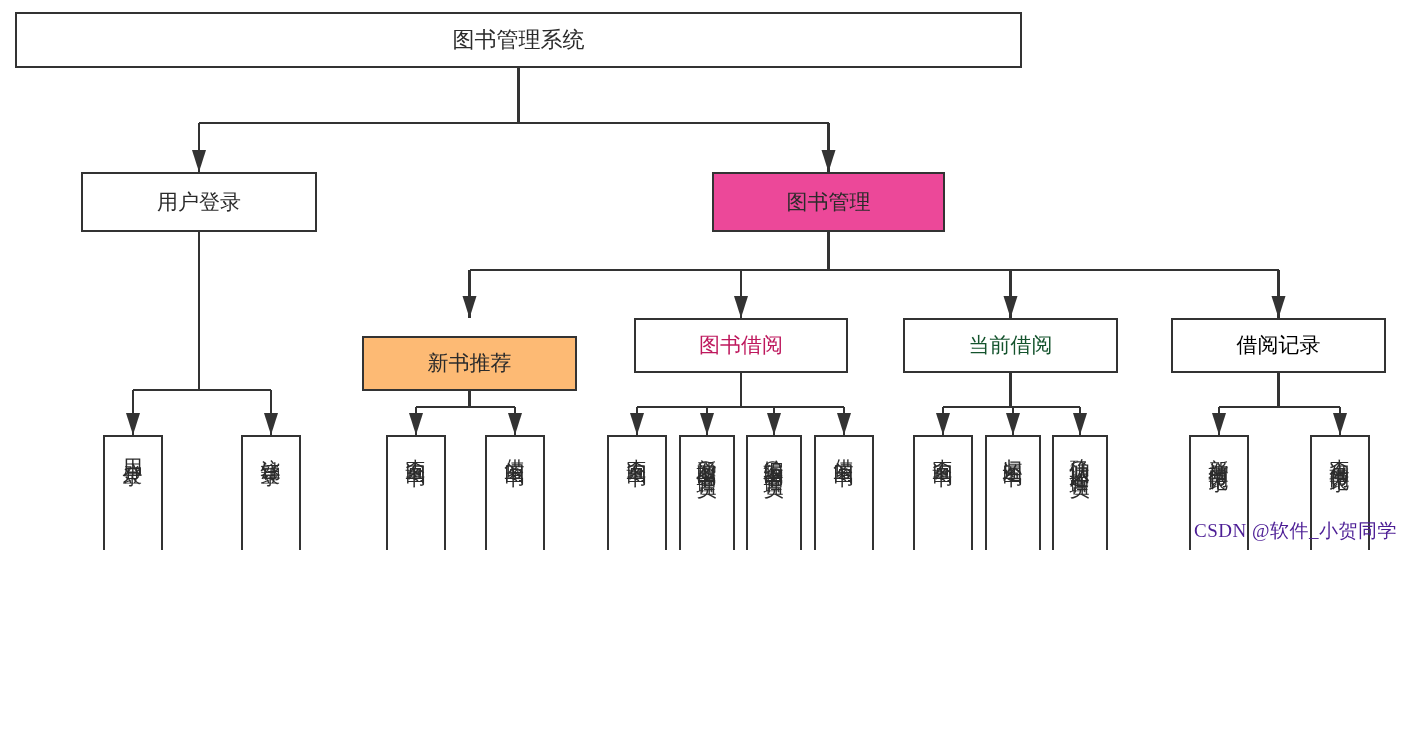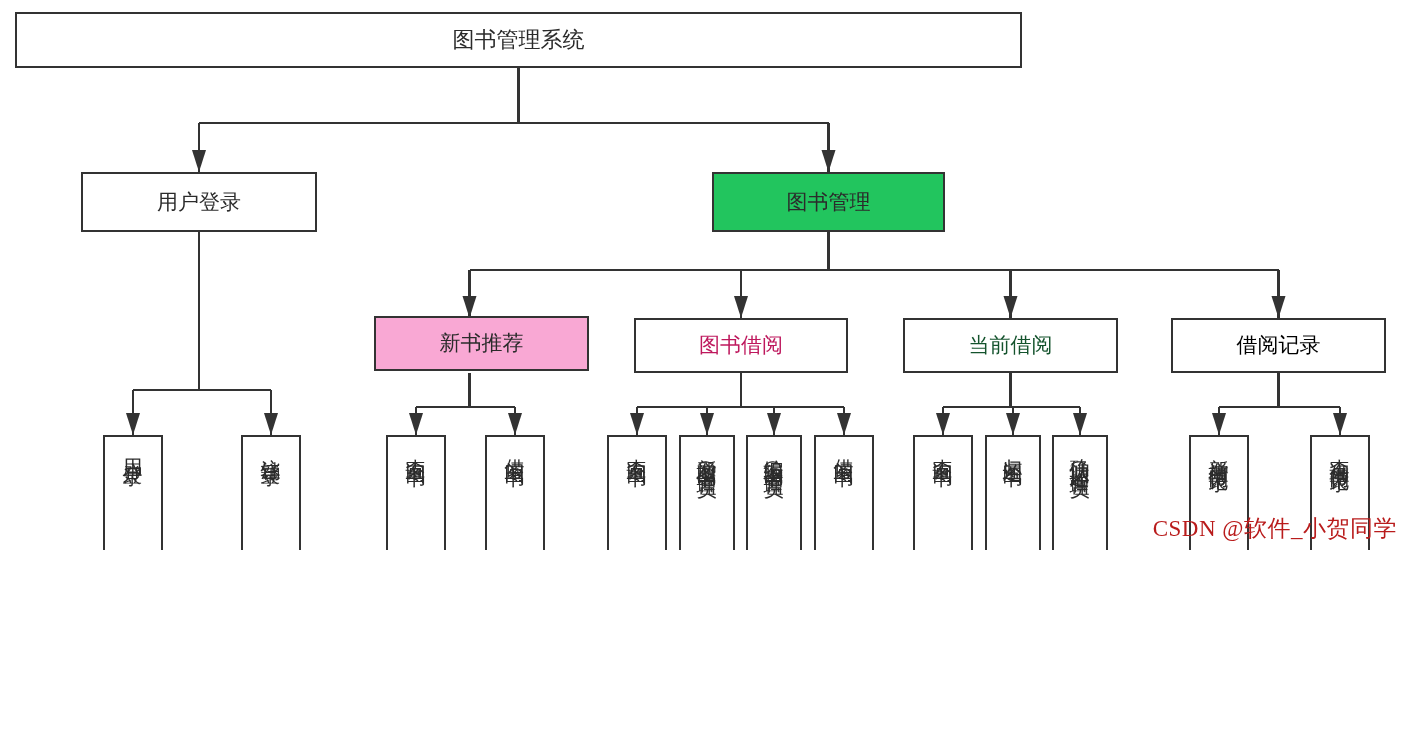--- a/index.html
+++ b/index.html
@@ -53,22 +53,22 @@
     writing-mode: vertical-rl;
     text-orientation: upright;
     font-size: 20px;
     letter-spacing: 3px;
     line-height: 1;
   }
   #watermark {
     position: absolute;
     right: 8px;
     bottom: 6px;
-    font-size: 23px;
-    color: #b91c1c;
+    font-size: 19px;
+    color: #4c1d95;
     letter-spacing: 0.5px;
     user-select: none;
   }
 </style>
 </head>
 <body>
 
 <div id="canvas">
   <svg id="wires" viewBox="0 0 1405 747">
       <line x1="518.5" y1="68" x2="518.5" y2="123" stroke="#333333" stroke-width="2.4" shape-rendering="crispEdges"></line>
@@ -124,24 +124,24 @@
       <line x1="1340" y1="407" x2="1340" y2="435" stroke="#333333" stroke-width="2.4" shape-rendering="crispEdges"></line>
       <polygon points="1333,413 1347,413 1340,435" fill="#333333"></polygon>
     </svg>
   <div id="nodes">
       <div class="node horiz root" style="left: 15px; top: 12px; width: 1007px; height: 56px; border-color: rgb(51, 51, 51); background: rgb(255, 255, 255);">
         <span class="node-label" style="color: rgb(43, 43, 43);">图书管理系统</span>
       </div>
       <div class="node horiz" style="left: 81px; top: 172px; width: 236px; height: 60px; border-color: rgb(51, 51, 51); background: rgb(255, 255, 255);">
         <span class="node-label" style="color: rgb(43, 43, 43);">用户登录</span>
       </div>
-      <div class="node horiz" style="left: 712px; top: 172px; width: 233px; height: 60px; border-color: rgb(51, 51, 51); background: #22c55e;">
+      <div class="node horiz" style="left: 712px; top: 172px; width: 233px; height: 60px; border-color: rgb(51, 51, 51); background: #ec4899;">
         <span class="node-label" style="color: rgb(43, 43, 43);">图书管理</span>
       </div>
-      <div class="node horiz" style="left: 362px; top: 316px; width: 215px; height: 55px; border-color: rgb(51, 51, 51); background: #f9a8d4; margin-left: 12px;">
+      <div class="node horiz" style="left: 362px; top: 336px; width: 215px; height: 55px; border-color: rgb(51, 51, 51); background: #fdba74;">
         <span class="node-label" style="color: rgb(43, 43, 43);">新书推荐</span>
       </div>
       <div class="node horiz" style="left: 634px; top: 318px; width: 214px; height: 55px; border-color: rgb(51, 51, 51); background: rgb(255, 255, 255);">
         <span class="node-label" style="color: #be185d;">图书借阅</span>
       </div>
       <div class="node horiz" style="left: 903px; top: 318px; width: 215px; height: 55px; border-color: rgb(51, 51, 51); background: rgb(255, 255, 255);">
         <span class="node-label" style="color: #14532d;">当前借阅</span>
       </div>
       <div class="node horiz" style="left: 1171px; top: 318px; width: 215px; height: 55px; border-color: rgb(51, 51, 51); background: rgb(255, 255, 255);">
         <span class="node-label" style="color: #000000;">借阅记录</span>

